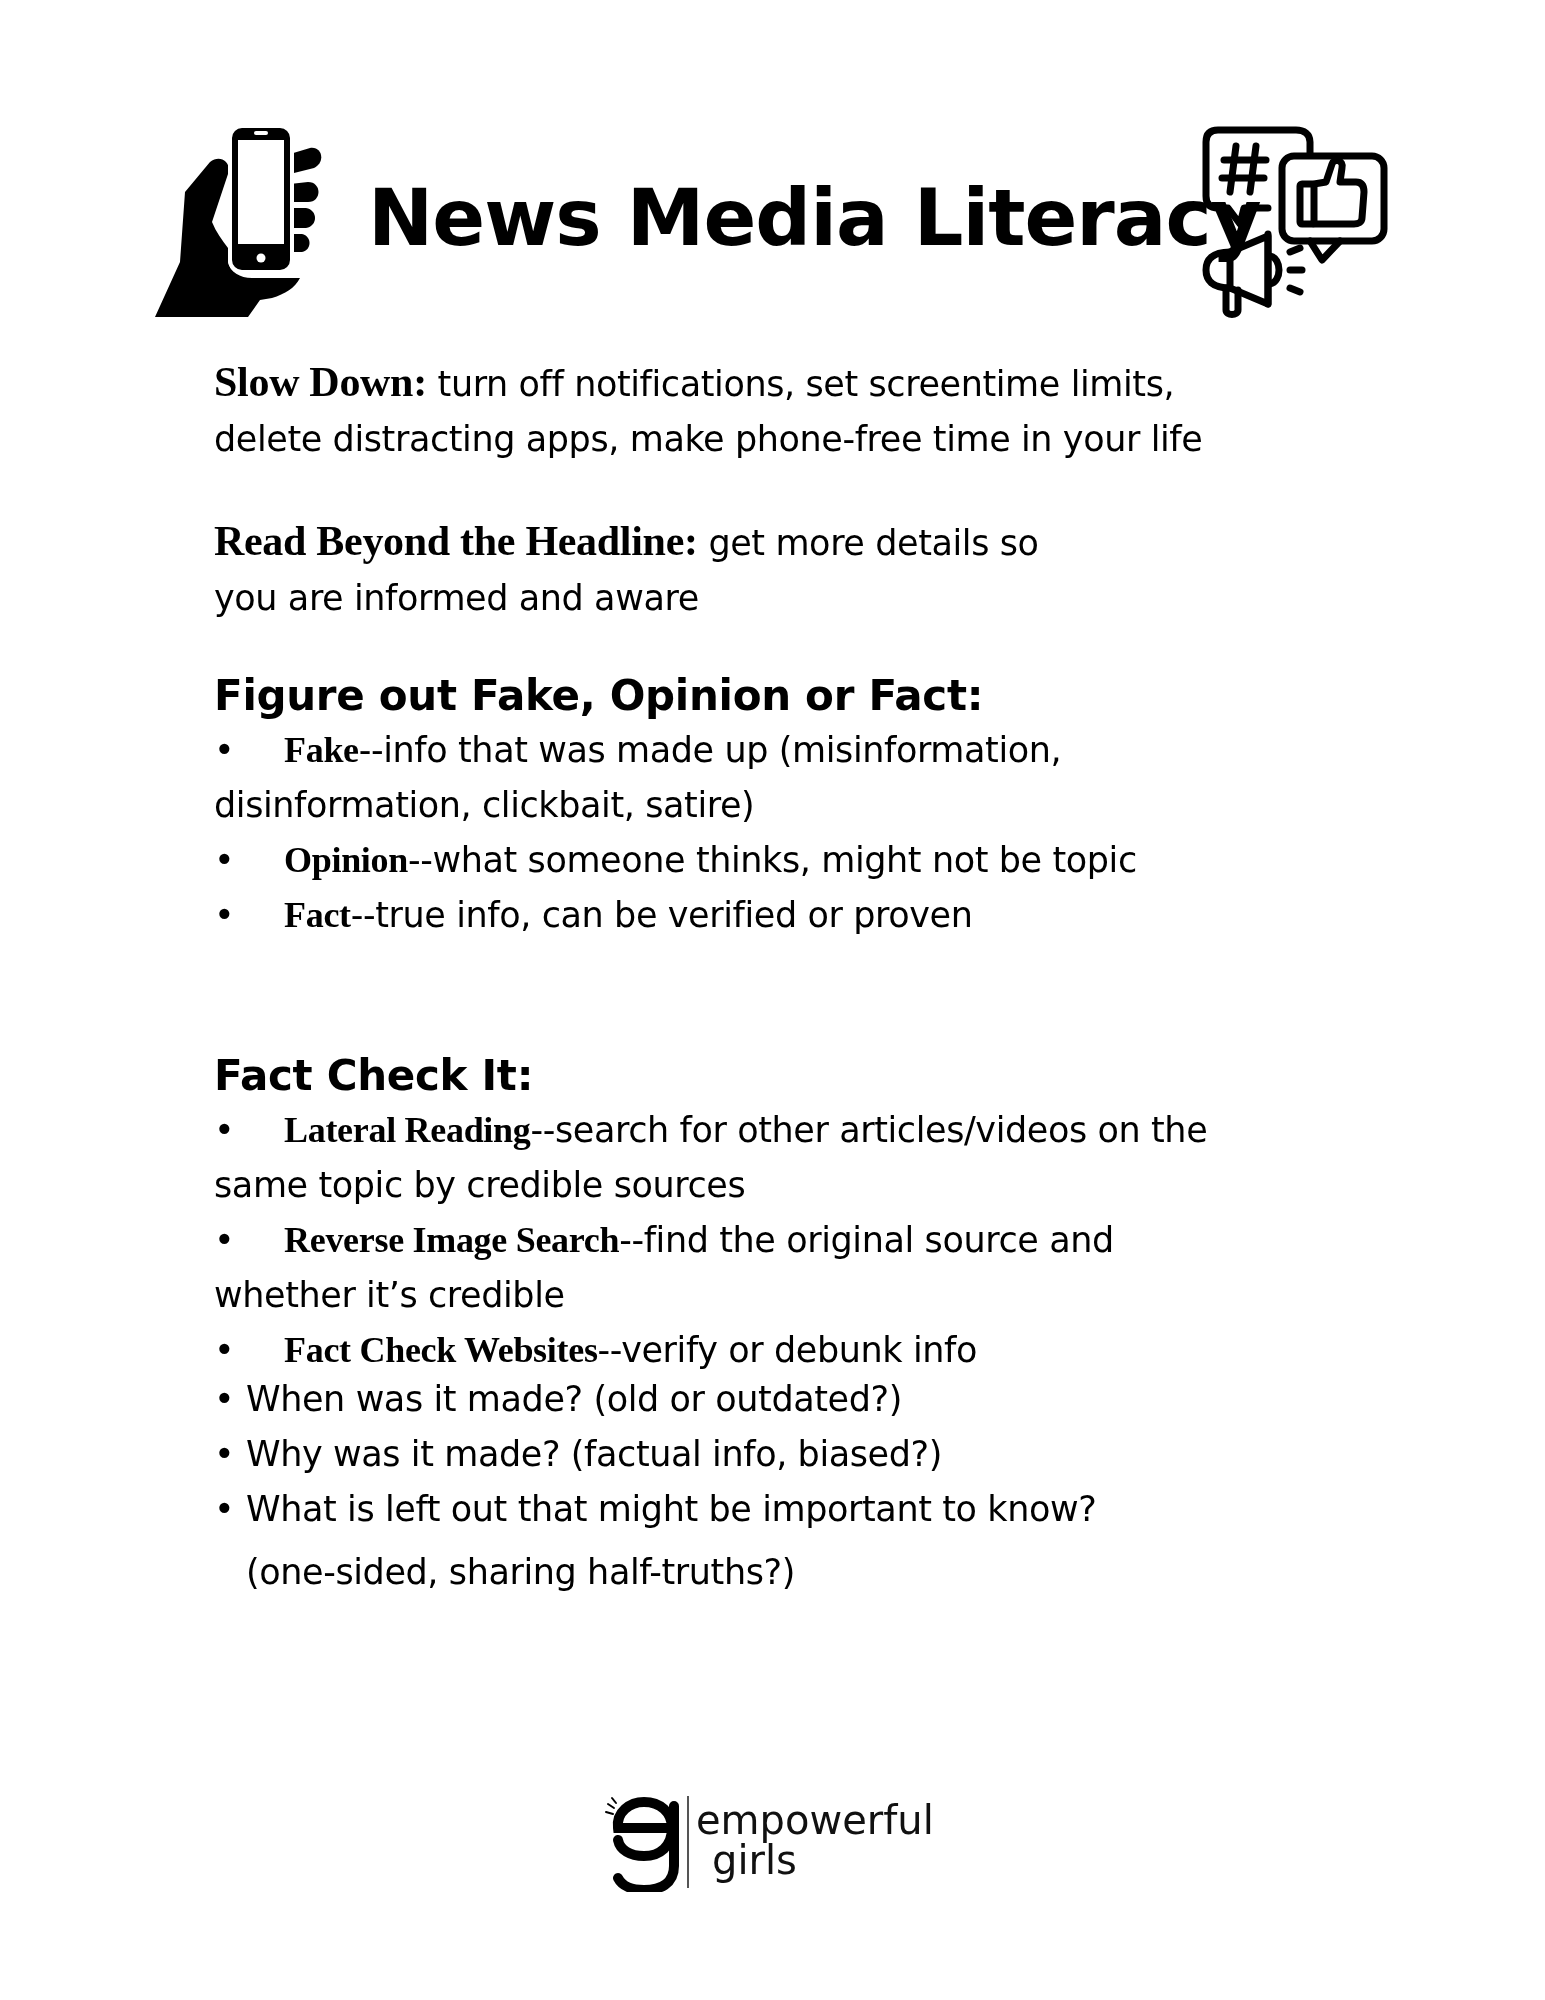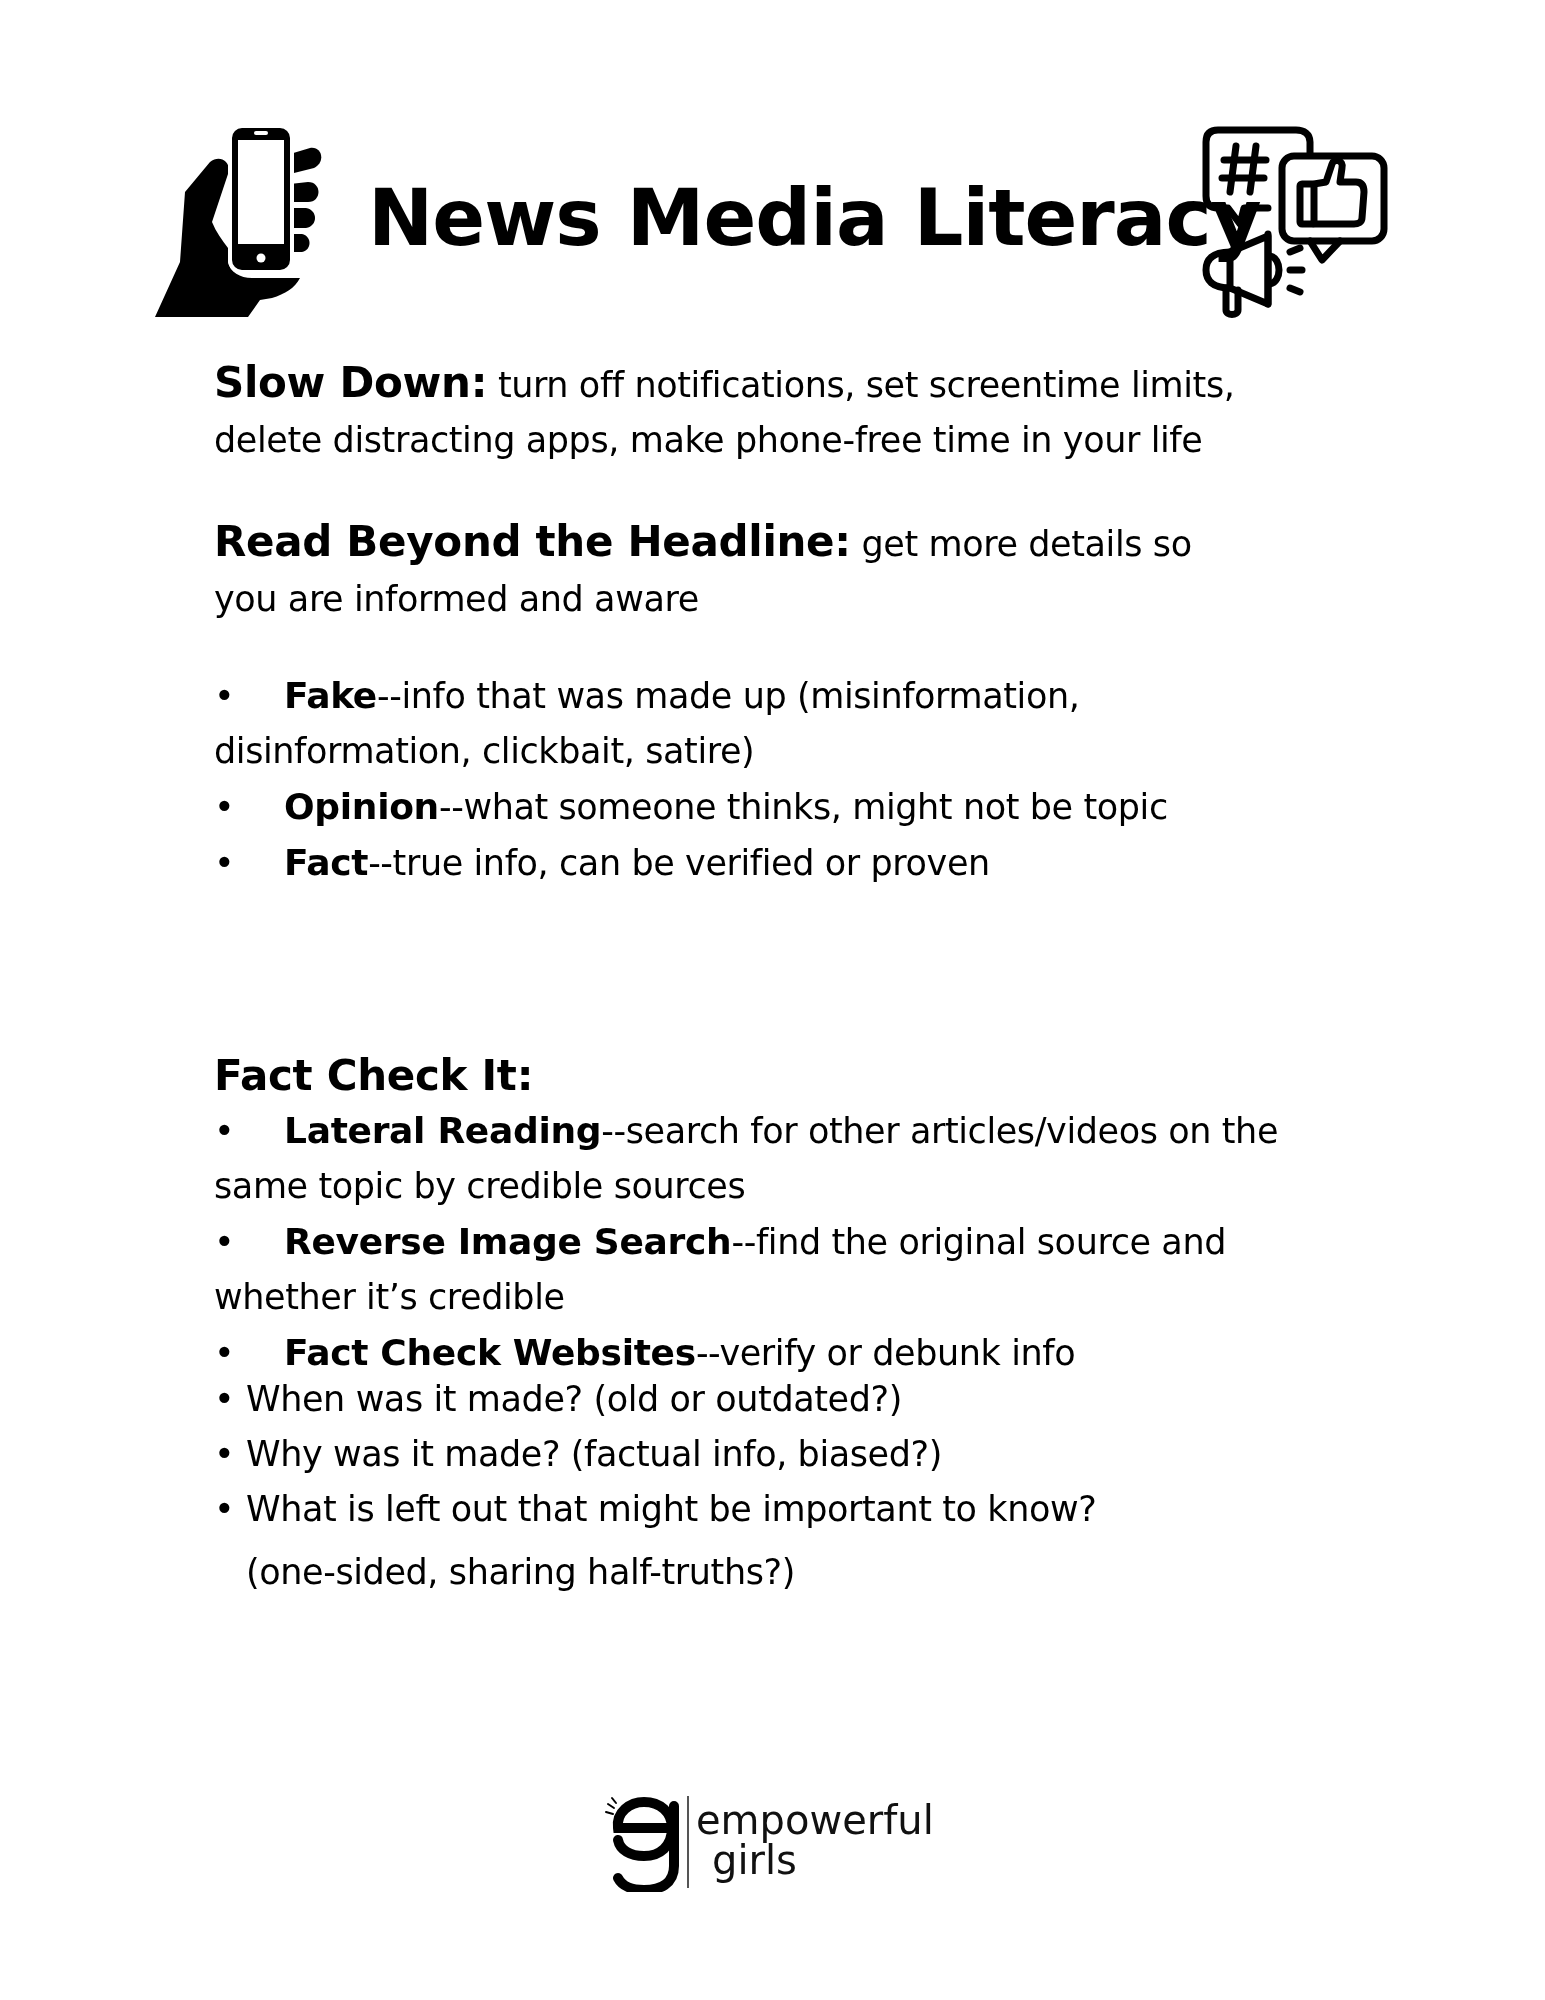--- a/index.html
+++ b/index.html
@@ -17,21 +17,21 @@
   }
   .block { left: 214px; width: 1120px; position: absolute; }
   .h {
     font-weight: bold; font-size: 42px; line-height: 55px;
     letter-spacing: -0.3px; white-space: nowrap;
   }
   .body-line {
     font-size: 35px; line-height: 55px; white-space: nowrap;
     letter-spacing: -0.4px;
   }
-  .inline-h { font-weight: bold; font-size: 42px; letter-spacing: -0.3px; }
+  .inline-h { font-weight: bold; font-size: 42px; letter-spacing: -0.3px; font-family: Liberation Serif, serif; }
   .bold { font-weight: bold; margin-left: 38px; }
   .bullet { display: inline-block; width: 32px; }
   .indent { padding-left: 32px; margin-top: 8px; }
   .logo-text {
     font-family: "DejaVu Sans", sans-serif; font-weight: normal;
     font-size: 40px; line-height: 40px; color: #111;
   }
 </style>
 </head>
 <body>
@@ -90,20 +90,21 @@
 
 <div class="block" style="top:514px;">
   <div class="body-line">
     <span class="inline-h">Read Beyond the Headline:</span>
     <span>get more details so</span>
   </div>
   <div class="body-line">you are informed and aware</div>
 </div>
 
 <div class="block" style="top:668px;">
+  <div class="h">Figure out Fake, Opinion or Fact:</div>
   <div class="body-line">
     <span class="bullet">•</span><span class="inline-h bold" style="font-size:36px;">Fake</span><span>--info that was made up (misinformation,</span>
   </div>
   <div class="body-line">disinformation, clickbait, satire)</div>
   <div class="body-line">
     <span class="bullet">•</span><span class="inline-h bold" style="font-size:36px;">Opinion</span><span>--what someone thinks, might not be topic</span>
   </div>
   <div class="body-line">
     <span class="bullet">•</span><span class="inline-h bold" style="font-size:36px;">Fact</span><span>--true info, can be verified or proven</span>
   </div>

